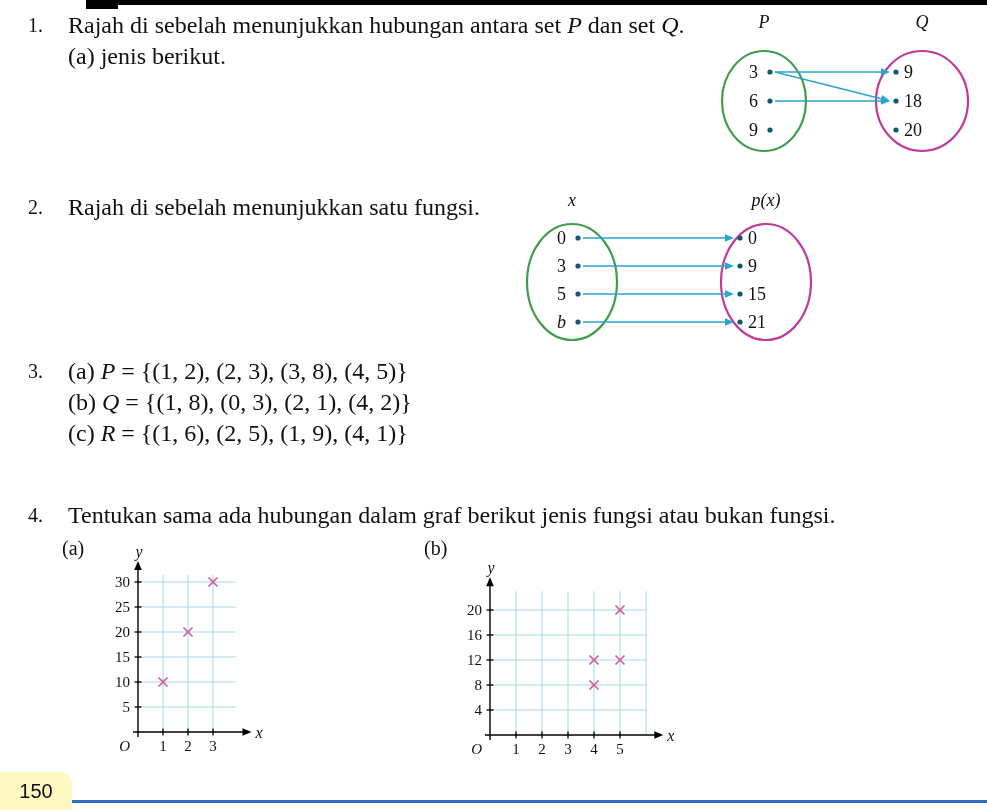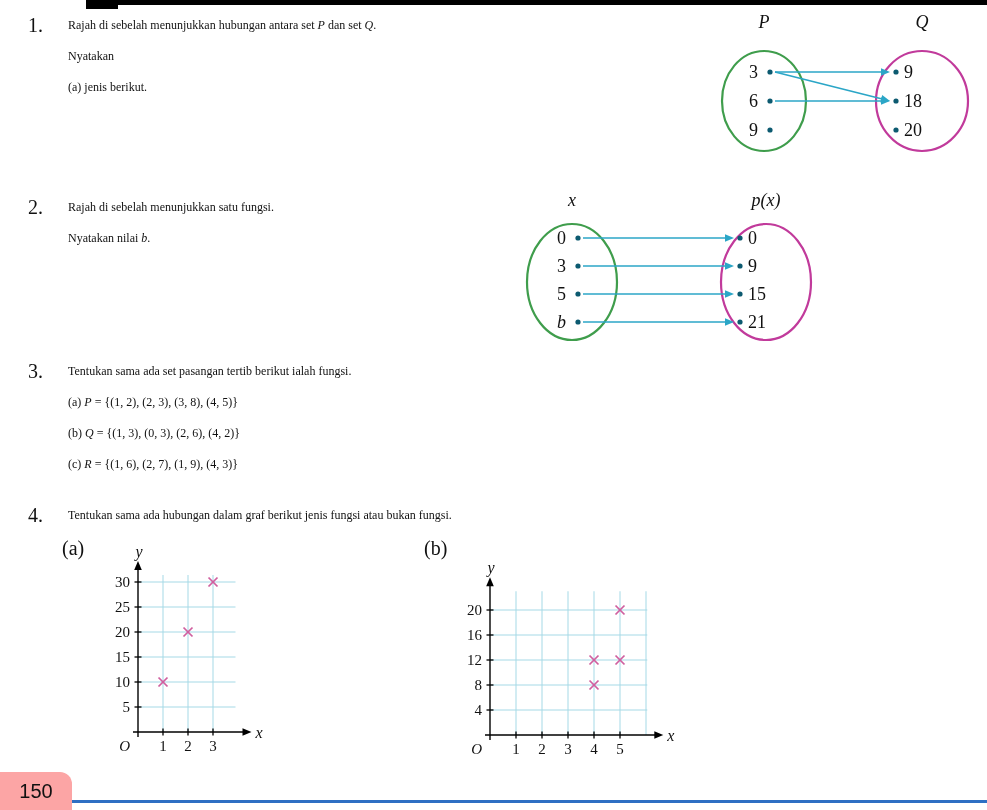--- a/index.html
+++ b/index.html
@@ -6,21 +6,21 @@
   html,body { background:#ffffff; }
   .page {
     position:relative; width:987px; height:810px; background:#ffffff;
     overflow:hidden; font-family:"Liberation Serif", serif; color:#111;
   }
   .edge-thick { position:absolute; left:86px; top:0; width:32px; height:9px; background:#000; }
   .edge-thin  { position:absolute; left:86px; top:0; right:0; height:5px; background:#000; }
 
   .q { position:absolute; display:flex; }
   .qnum  { width:40px; font-size:20px; line-height:31px; }
-  .qtext { flex:1; font-size:12px; line-height:31px; }
+  .qtext { flex:1; font-size:24px; line-height:31px; }
   .qtext p { margin:0; }
   .var { font-style:italic; }
 
   .sublabel { position:absolute; font-size:20px; line-height:24px; }
 
   svg.diagram, svg.chart { position:absolute; overflow:visible; }
 
   
   .dlab  { font:italic 18px "Liberation Serif", serif; fill:#111; }
   .ditem { font:18px "Liberation Serif", serif; fill:#111; }
@@ -40,21 +40,20 @@
 
 <div class="page">
 
   <div class="edge-thick"></div>
   <div class="edge-thin"></div>
 
   <section class="q" style="left:28px; top:10px; width:676px;">
     <div class="qnum">1.</div>
     <div class="qtext">
       <p><span>Rajah di sebelah menunjukkan hubungan antara set </span><span class="var">P</span><span> dan set </span><span class="var">Q</span><span>.</span></p>
-      <p>Nyatakan</p>
       <p>(a) jenis berikut.</p>
     </div>
   </section>
 
   <svg id="diagram1" class="diagram" style="left:712px; top:8px;" width="270" height="150">
       <ellipse cx="52" cy="93" rx="42" ry="50" fill="none" stroke="#3f9d4c" stroke-width="2.2"></ellipse>
       <ellipse cx="210" cy="93" rx="46" ry="50" fill="none" stroke="#c13a9b" stroke-width="2.2"></ellipse>
       <text x="52" y="20" class="dlab" text-anchor="middle">P</text>
       <text x="210" y="20" class="dlab" text-anchor="middle">Q</text>
       <text x="46" y="70" class="ditem" text-anchor="end">3</text>
@@ -74,21 +73,20 @@
       <line x1="63" y1="64" x2="171.21248857171014" y2="91.28836668330082" stroke="#2ba6c7" stroke-width="1.7"></line>
       <polygon points="178,93 170.20237196412117,87.1146795317437 168.34402722027633,94.48397765388698" fill="#2ba6c7"></polygon>
       <line x1="63" y1="93" x2="171" y2="93" stroke="#2ba6c7" stroke-width="1.7"></line>
       <polygon points="178,93 169,89.2 169,96.8" fill="#2ba6c7"></polygon>
     </svg>
 
   <section class="q" style="left:28px; top:192px; width:500px;">
     <div class="qnum">2.</div>
     <div class="qtext">
       <p>Rajah di sebelah menunjukkan satu fungsi.</p>
-      <p><span>Nyatakan nilai </span><span class="var">b</span><span>.</span></p>
     </div>
   </section>
 
   <svg id="diagram2" class="diagram" style="left:518px; top:190px;" width="330" height="165">
       <ellipse cx="54" cy="92" rx="45" ry="58" fill="none" stroke="#3f9d4c" stroke-width="2.2"></ellipse>
       <ellipse cx="248" cy="92" rx="45" ry="58" fill="none" stroke="#c13a9b" stroke-width="2.2"></ellipse>
       <text x="54" y="16" class="dlab" text-anchor="middle">x</text>
       <text x="248" y="16" class="dlab" text-anchor="middle">p(x)</text>
       <text x="48" y="54" class="ditem" text-anchor="end">0</text>
       <circle cx="60" cy="48" r="2.6" fill="#0c5a70"></circle>
@@ -112,24 +110,23 @@
       <polygon points="216,76 207,72.2 207,79.8" fill="#2ba6c7"></polygon>
       <line x1="65" y1="104" x2="209" y2="104" stroke="#2ba6c7" stroke-width="1.7"></line>
       <polygon points="216,104 207,100.2 207,107.8" fill="#2ba6c7"></polygon>
       <line x1="65" y1="132" x2="209" y2="132" stroke="#2ba6c7" stroke-width="1.7"></line>
       <polygon points="216,132 207,128.2 207,135.8" fill="#2ba6c7"></polygon>
     </svg>
 
   <section class="q" style="left:28px; top:356px; width:920px;">
     <div class="qnum">3.</div>
     <div class="qtext">
-      <p>Tentukan sama ada set pasangan tertib berikut ialah fungsi.</p>
       <p><span>(a) </span><span class="var">P</span><span> = {(1, 2), (2, 3), (3, 8), (4, 5)}</span></p>
-      <p><span>(b) </span><span class="var">Q</span><span> = {(1, 3), (0, 3), (2, 6), (4, 2)}</span></p>
-      <p><span>(c) </span><span class="var">R</span><span> = {(1, 6), (2, 7), (1, 9), (4, 3)}</span></p>
+      <p><span>(b) </span><span class="var">Q</span><span> = {(1, 8), (0, 3), (2, 1), (4, 2)}</span></p>
+      <p><span>(c) </span><span class="var">R</span><span> = {(1, 6), (2, 5), (1, 9), (4, 1)}</span></p>
     </div>
   </section>
 
   <section class="q" style="left:28px; top:500px; width:940px;">
     <div class="qnum">4.</div>
     <div class="qtext">
       <p>Tentukan sama ada hubungan dalam graf berikut jenis fungsi atau bukan fungsi.</p>
     </div>
   </section>
 
@@ -222,17 +219,17 @@
       <line x1="139.5" y1="119.5" x2="148.5" y2="110.5" stroke="#d05f9f" stroke-width="1.7"></line>
       <line x1="139.5" y1="85.5" x2="148.5" y2="94.5" stroke="#d05f9f" stroke-width="1.7"></line>
       <line x1="139.5" y1="94.5" x2="148.5" y2="85.5" stroke="#d05f9f" stroke-width="1.7"></line>
       <line x1="165.5" y1="85.5" x2="174.5" y2="94.5" stroke="#d05f9f" stroke-width="1.7"></line>
       <line x1="165.5" y1="94.5" x2="174.5" y2="85.5" stroke="#d05f9f" stroke-width="1.7"></line>
       <line x1="165.5" y1="35.5" x2="174.5" y2="44.5" stroke="#d05f9f" stroke-width="1.7"></line>
       <line x1="165.5" y1="44.5" x2="174.5" y2="35.5" stroke="#d05f9f" stroke-width="1.7"></line>
     </svg>
 
   <div class="footer-line" style="background: rgb(46, 111, 195);"></div>
-  <div class="page-badge" style="background: #fca5a5; align-items: center;">
+  <div class="page-badge" style="background: #fef9c3; align-items: center;">
     <span>150</span>
   </div>
 
 </div>
 
 </body></html>

